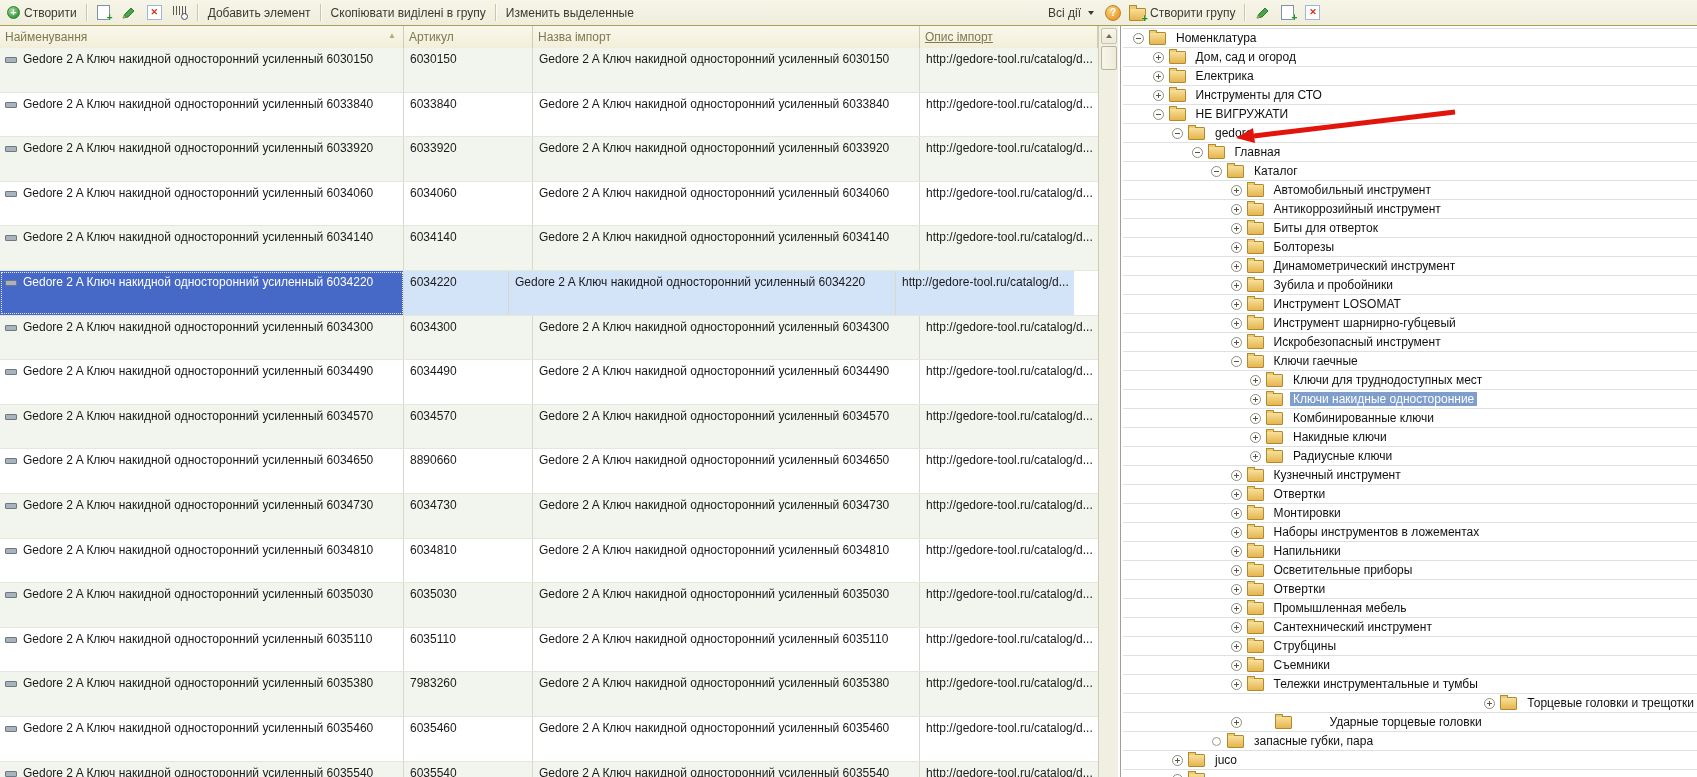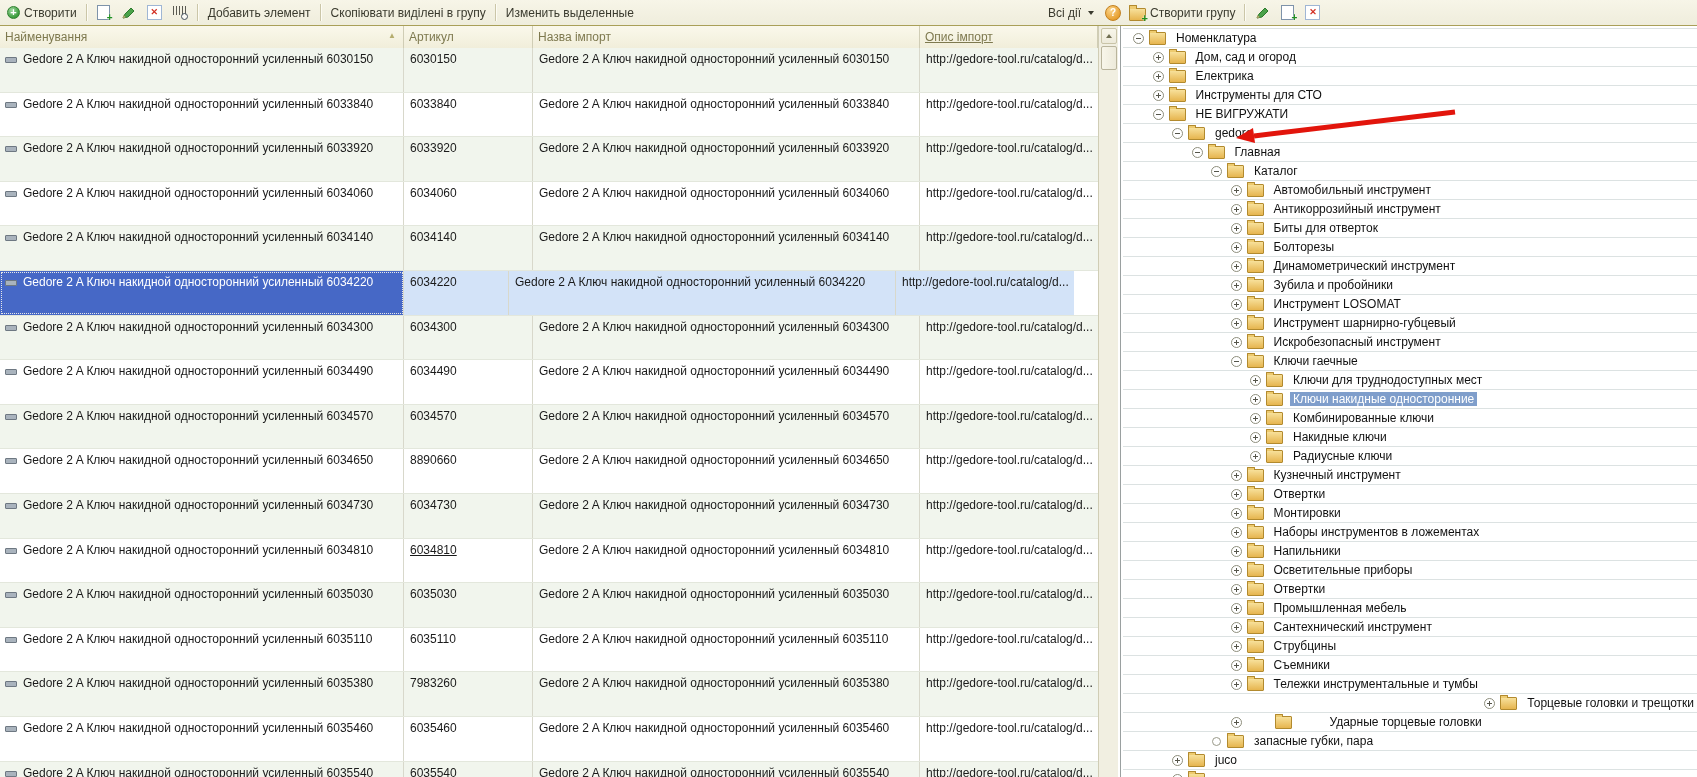--- a/index.html
+++ b/index.html
@@ -267,21 +267,21 @@
           </div>
           <div class="tcell" style="width: 129px;">6034730</div>
           <div class="tcell" style="width: 387px;">Gedore 2 A Ключ накидной односторонний усиленный 6034730</div>
           <div class="tcell" style="width: 178px; border-right: none;">http://gedore-tool.ru/catalog/d...</div>
         </div>
         <div class="trow">
           <div class="tcell namecell" style="width: 404px;">
             <span class="elem-ico"></span>
             <span>Gedore 2 A Ключ накидной односторонний усиленный 6034810</span>
           </div>
-          <div class="tcell" style="width: 129px; text-decoration: underline;">6034810</div>
+          <div class="tcell" style="width: 129px;">6034810</div>
           <div class="tcell" style="width: 387px;">Gedore 2 A Ключ накидной односторонний усиленный 6034810</div>
           <div class="tcell" style="width: 178px; border-right: none;">http://gedore-tool.ru/catalog/d...</div>
         </div>
         <div class="trow alt">
           <div class="tcell namecell" style="width: 404px;">
             <span class="elem-ico"></span>
             <span>Gedore 2 A Ключ накидной односторонний усиленный 6035030</span>
           </div>
           <div class="tcell" style="width: 129px;">6035030</div>
           <div class="tcell" style="width: 387px;">Gedore 2 A Ключ накидной односторонний усиленный 6035030</div>

